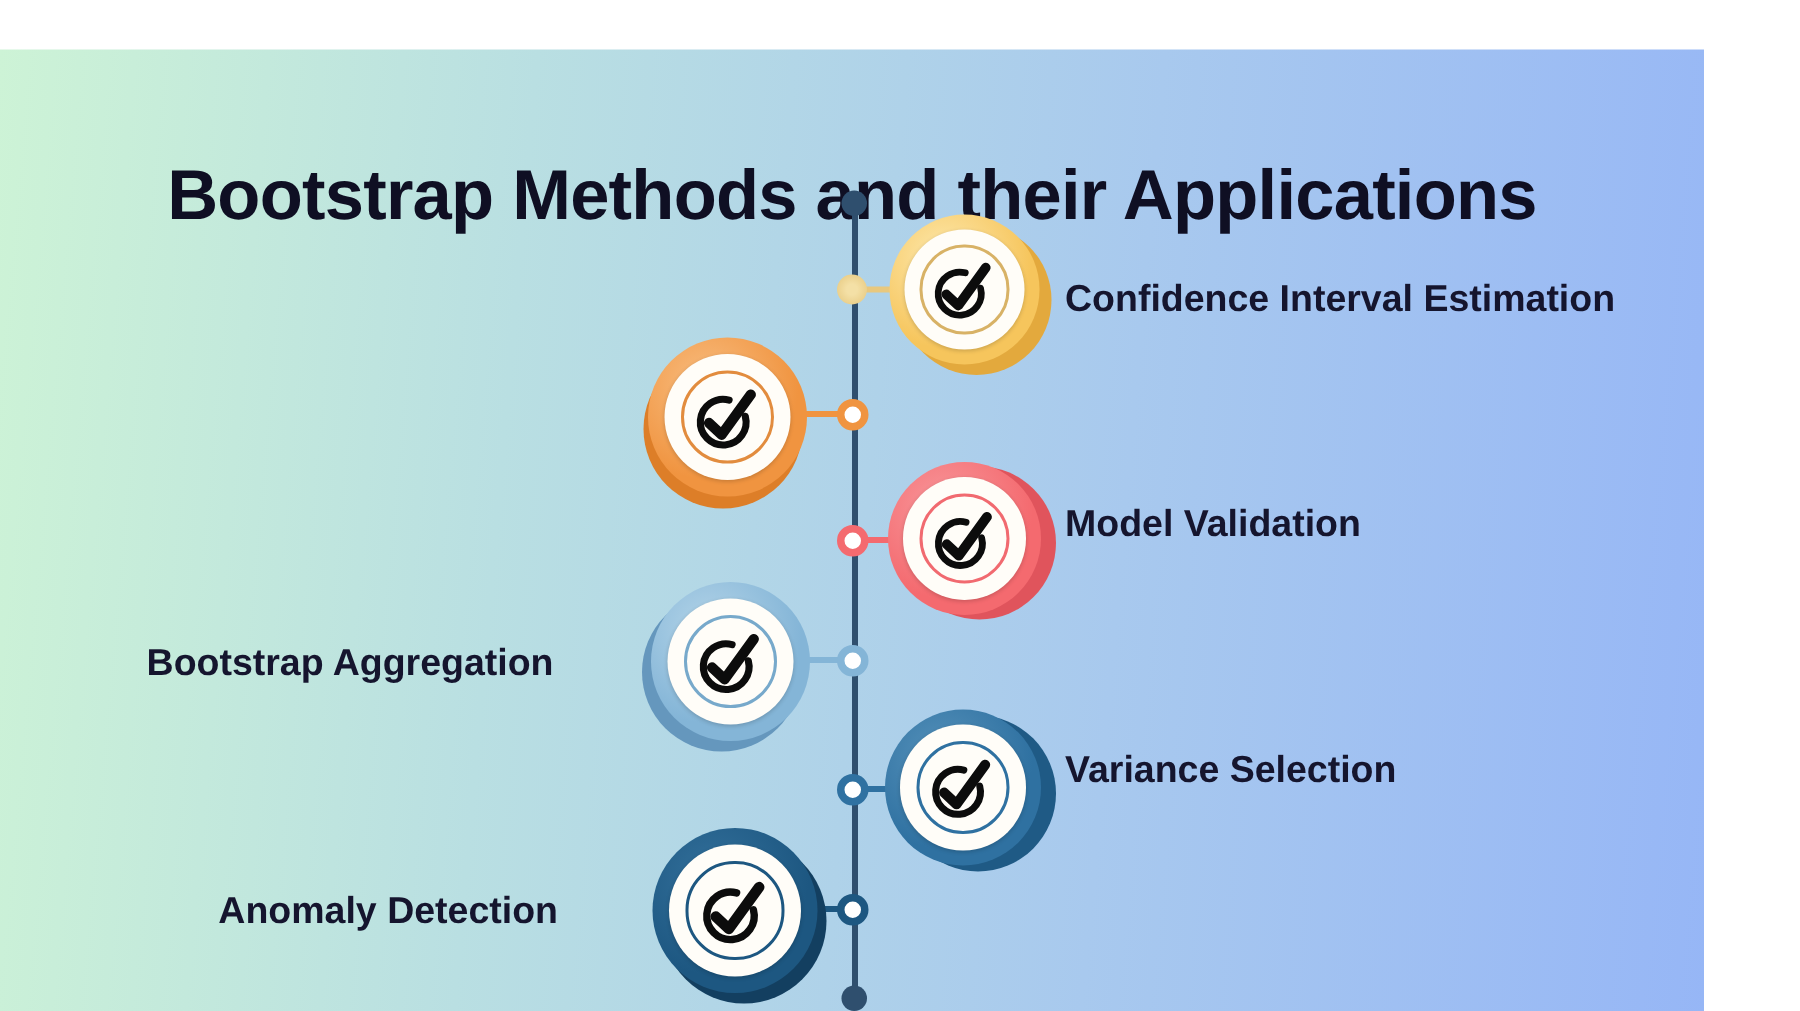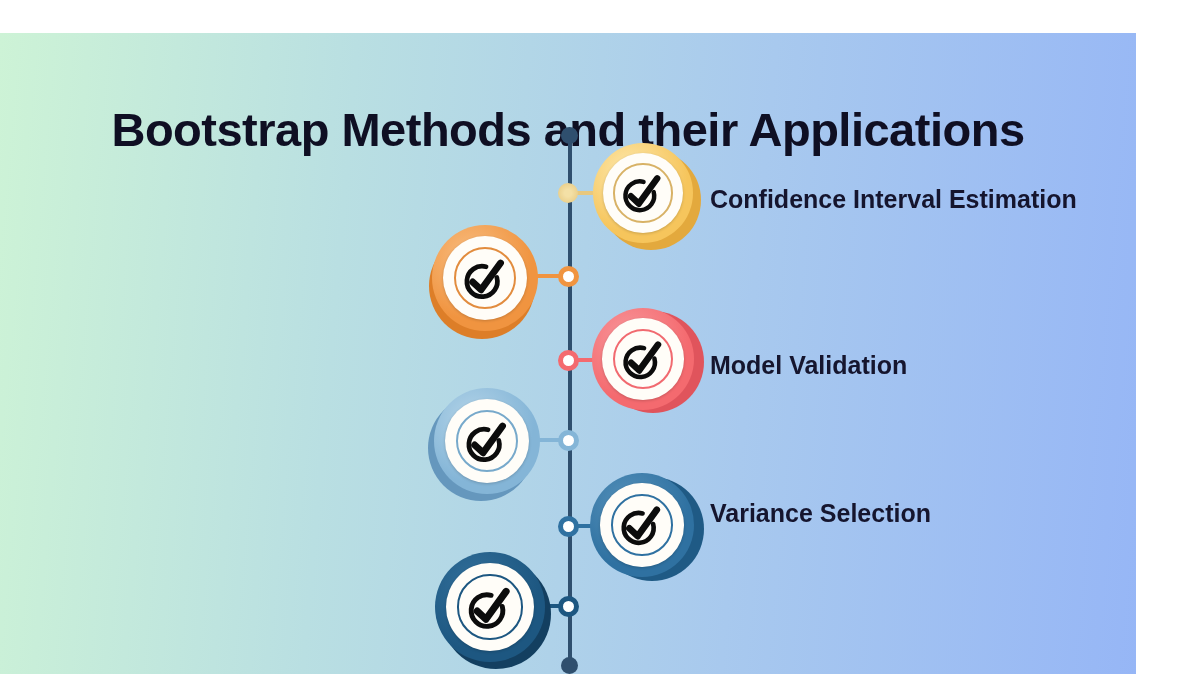--- a/index.html
+++ b/index.html
@@ -63,21 +63,21 @@
   .n2 .shadow{transform:translate(-3px,8px);}
   .n2 .hline{left:533px;top:241px;width:27px;}
   .n2 .cring{left:558px;top:233px;}
   .n2 .label{right:763px;top:229px;}
 
   
   .n3 .badge{left:592px;top:275px;width:102px;height:102px;}
   .n3 .shadow{transform:translate(10px,3px);}
   .n3 .hline{left:576px;top:325px;width:20px;}
   .n3 .cring{left:558px;top:317px;}
-  .n3 .label{left:710px;top:314px;}
+  .n3 .label{left:710px;top:298px;}
 
   
   .n4 .badge{left:434px;top:355px;width:106px;height:106px;}
   .n4 .shadow{transform:translate(-6px,7px);}
   .n4 .hline{left:538px;top:405px;width:22px;}
   .n4 .cring{left:558px;top:397px;}
   .n4 .label{right:767px;top:391px;}
 
   
   .n5 .badge{left:590px;top:440px;width:104px;height:104px;}
@@ -161,20 +161,21 @@
       <div class="shadow"></div>
       <div class="main"></div>
       <div class="disc">
         <div class="iring"></div>
         <svg class="check" viewBox="0 0 100 100">
           <path d="M 51.5 28 A 29 29 0 1 0 72 48.5" fill="none" stroke="#0c0c0c" stroke-width="9" stroke-linecap="round"></path>
           <path d="M 26 57 L 42 72 L 79 21" fill="none" stroke="#0c0c0c" stroke-width="13" stroke-linecap="round" stroke-linejoin="round"></path>
         </svg>
       </div>
     </div>
+    <div class="label">Bootstrap Aggregation</div>
   </div>
 
   <div class="node n5 c-blue">
     <div class="hline"></div>
     <div class="cring"></div>
     <div class="badge">
       <div class="shadow"></div>
       <div class="main"></div>
       <div class="disc">
         <div class="iring"></div>
@@ -194,15 +195,16 @@
       <div class="shadow"></div>
       <div class="main"></div>
       <div class="disc">
         <div class="iring"></div>
         <svg class="check" viewBox="0 0 100 100">
           <path d="M 51.5 28 A 29 29 0 1 0 72 48.5" fill="none" stroke="#0c0c0c" stroke-width="9" stroke-linecap="round"></path>
           <path d="M 26 57 L 42 72 L 79 21" fill="none" stroke="#0c0c0c" stroke-width="13" stroke-linecap="round" stroke-linejoin="round"></path>
         </svg>
       </div>
     </div>
+    <div class="label">Anomaly Detection</div>
   </div>
 
 </div>
 
 </body></html>

